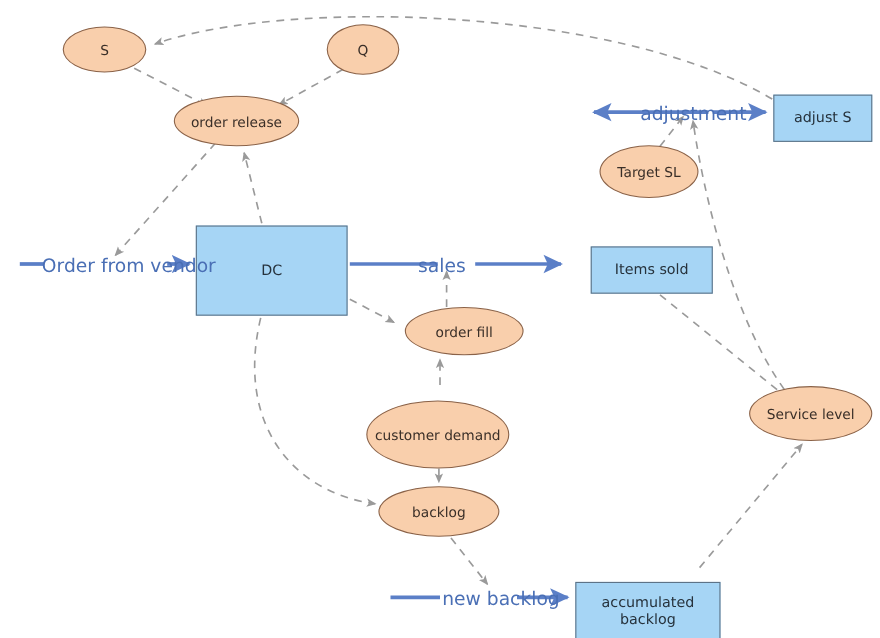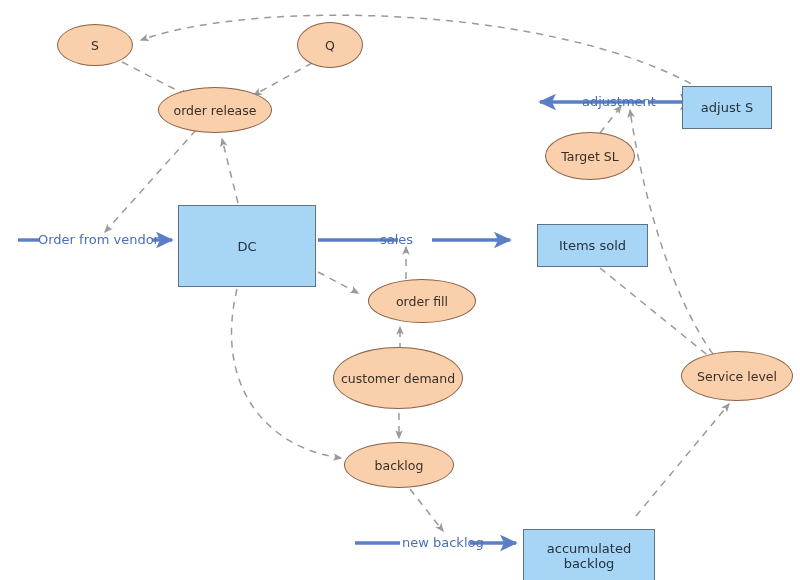--- a/index.html
+++ b/index.html
@@ -2,21 +2,21 @@
 <html><head>
 <meta charset="utf-8">
 <style>
   html,body{margin:0;padding:0;background:#ffffff;}
   body{width:800px;height:580px;overflow:hidden;font-family:"DejaVu Sans",sans-serif;}
   #stage{position:relative;width:800px;height:580px;background:#fff;}
   #wires{position:absolute;left:0;top:0;width:800px;height:580px;}
   .node{position:absolute;display:flex;align-items:center;justify-content:center;text-align:center;box-sizing:border-box;}
   .ellipse{background:#f9cfac;border:1.6px solid #8a6248;border-radius:50%;color:#3a2f28;font-size:12.5px;}
   .rect{background:#a6d5f5;border:1.7px solid #5d7387;color:#26323c;font-size:13px;}
-  .flowlabel{position:absolute;color:#4a6fb5;font-size:13px;background:transparent;white-space:nowrap;}
+  .flowlabel{position:absolute;color:#4a6fb5;font-size:17px;background:transparent;white-space:nowrap;}
 </style>
 </head>
 <body>
 
 <div id="stage">
 
   <svg id="wires" viewBox="0 0 800 580" xmlns="http://www.w3.org/2000/svg">
     <defs>
       <marker id="ah-dash" viewBox="0 0 10 10" refX="8.5" refY="5" markerWidth="6" markerHeight="6" orient="auto-start-reverse">
         <path d="M 0 0.8 L 10 5 L 0 9.2 L 2.4 5 Z" fill="#9a9a9a"></path>
@@ -69,37 +69,37 @@
   </div>
 
   <div class="node ellipse" style="left:545px;top:132px;width:90px;height:48px;">
     <span>Target SL</span>
   </div>
 
   <div class="node ellipse" style="left:368px;top:279px;width:108px;height:44px;">
     <span>order fill</span>
   </div>
 
-  <div class="node ellipse" style="left:333px;top:347px;width:130px;height:62px;">
+  <div class="node ellipse" style="left:333px;top:364px;width:130px;height:62px;">
     <span>customer demand</span>
   </div>
 
   <div class="node ellipse" style="left:344px;top:442px;width:110px;height:46px;">
     <span>backlog</span>
   </div>
 
   <div class="node ellipse" style="left:681px;top:351px;width:112px;height:50px;">
     <span>Service level</span>
   </div>
 
   <div class="node rect" style="left:178px;top:205px;width:138px;height:82px;">
     <span>DC</span>
   </div>
 
-  <div class="node rect" style="left:682px;top:86px;width:90px;height:43px;">
+  <div class="node rect" style="left:703px;top:86px;width:90px;height:43px;">
     <span>adjust S</span>
   </div>
 
   <div class="node rect" style="left:516px;top:224px;width:111px;height:43px;margin-left:21px;">
     <span>Items sold</span>
   </div>
 
   <div class="node rect" style="left:523px;top:517px;width:132px;height:53px;margin-top:12px;">
     <span>accumulated backlog</span>
   </div>

